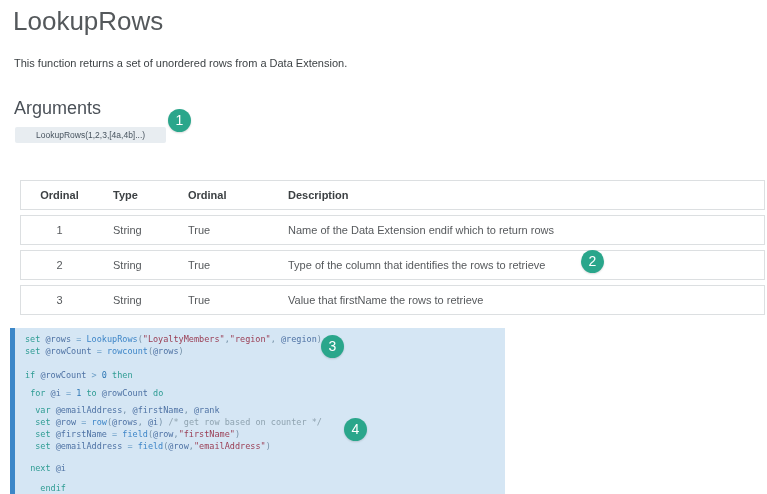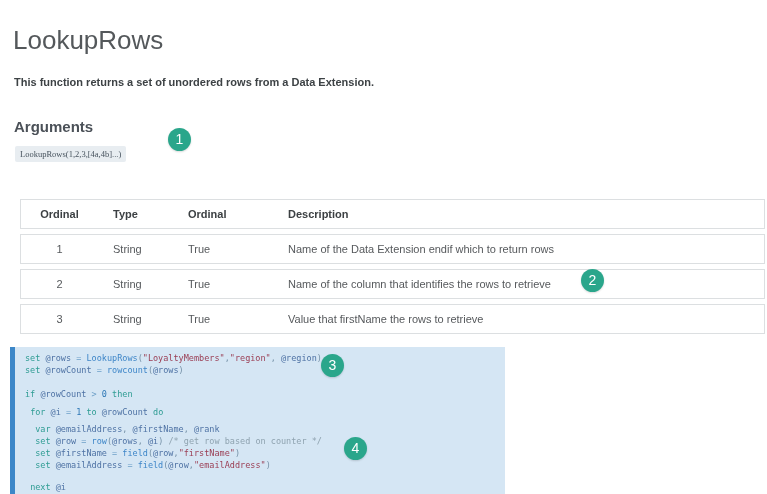--- a/index.html
+++ b/index.html
@@ -4,41 +4,41 @@
 <style>
   * { margin: 0; padding: 0; box-sizing: border-box; }
   html, body { width: 767px; height: 494px; }
   body {
     position: relative;
     width: 767px; height: 494px;
     overflow: hidden;
     background: #ffffff;
     font-family: "Liberation Sans", sans-serif;
   }
-  .page { position: absolute; inset: 0; margin-top: 19px; }
+  .page { position: absolute; inset: 0; }
 
   h1.title {
     position: absolute; left: 13px; top: 3px;
     font-size: 26px; font-weight: 300; line-height: 36px;
     color: #54585b; letter-spacing: 0;
   }
   p.desc {
     position: absolute; left: 14px; top: 56px;
-    font-size: 11px; color: #3d4245; line-height: 14px; font-weight: bold;
+    font-size: 11px; color: #3d4245; line-height: 14px;
   }
   h2.args {
     position: absolute; left: 14px; top: 98px;
-    font-size: 15px; font-weight: 700; color: #4b5158; line-height: 20px;
+    font-size: 18px; font-weight: 400; color: #4b5158; line-height: 20px;
   }
   code.chip {
     position: absolute; left: 15px; top: 127px;
     display: inline-block;
-    font-family: Liberation Serif, serif;
+    font-family: Liberation Sans, sans-serif;
     font-size: 8.5px; line-height: 10px;
-    padding: 3px 5px;
+    padding: 3px 21px;
     background: #e8edf1; color: #47535e;
     border-radius: 2px; white-space: pre;
   }
 
   table.args-table {
     position: absolute; left: 20px; top: 175px;
     width: 745px;
     border-collapse: separate; border-spacing: 0 5px;
     font-size: 11px;
   }
@@ -124,21 +124,21 @@
         <tr>
           <td>1</td>
           <td>String</td>
           <td>True</td>
           <td>Name of the Data Extension endif which to return rows</td>
         </tr>
         <tr>
           <td>2</td>
           <td>String</td>
           <td>True</td>
-          <td>Name of the column that identifies the rows to retrieve</td>
+          <td>Type of the column that identifies the rows to retrieve</td>
         </tr>
         <tr>
           <td>3</td>
           <td>String</td>
           <td>True</td>
           <td>Value that firstName the rows to retrieve</td>
         </tr>
       </tbody>
   </table>
 

